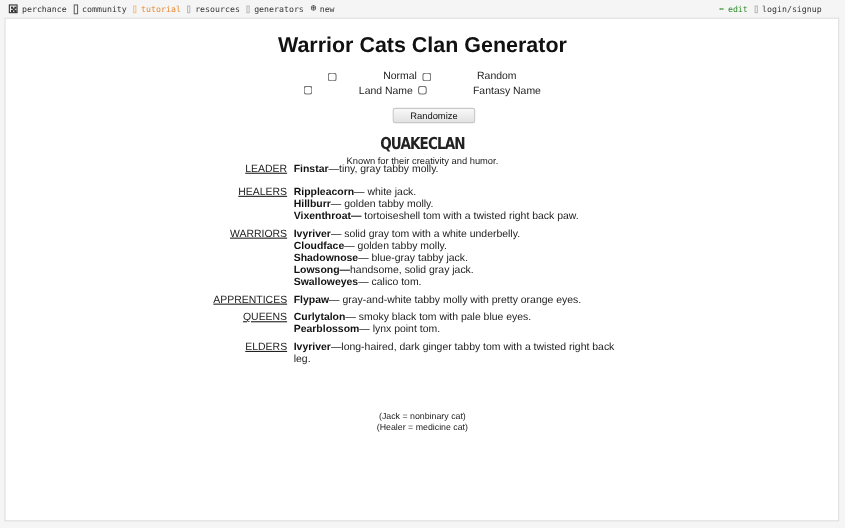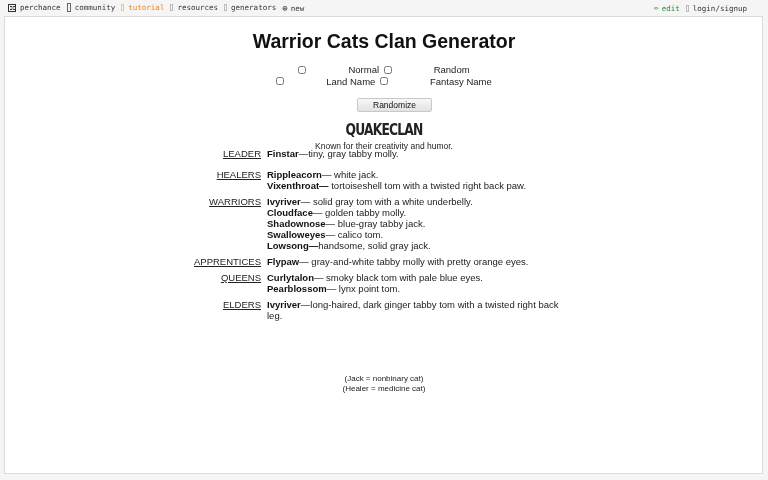--- a/index.html
+++ b/index.html
@@ -19,21 +19,21 @@
       top: 0; left: 0; right: 0;
       height: 16px;
       font-family: "DejaVu Sans Mono", monospace;
       font-size: 7.5px;
       color: #333;
       display: flex;
       align-items: center;
     }
     .topbar .left {
       display: flex;
-      align-items: flex-start;
+      align-items: center;
       padding-left: 8px;
     }
     .topbar .right {
       margin-left: auto;
       display: flex;
       align-items: center;
       padding-right: 9px;
     }
     .navlink {
       display: inline-flex;
@@ -270,32 +270,33 @@
     </div>
   </div>
 
   <div class="rank">
   </div>
 
   <div class="rank">
     <div class="rank-label">HEALERS</div>
     <div class="rank-members">
       <div class="member"><b>Rippleacorn</b><span>— white jack.</span></div>
+      <div class="member"><b>Hillburr</b><span>— golden tabby molly.</span></div>
       <div class="member"><b>Vixenthroat—</b><span> tortoiseshell tom with a twisted right back paw.</span></div>
     </div>
   </div>
 
   <div class="rank">
     <div class="rank-label">WARRIORS</div>
     <div class="rank-members">
       <div class="member"><b>Ivyriver</b><span>— solid gray tom with a white underbelly.</span></div>
       <div class="member"><b>Cloudface</b><span>— golden tabby molly.</span></div>
       <div class="member"><b>Shadownose</b><span>— blue-gray tabby jack.</span></div>
+      <div class="member"><b>Lowsong—</b><span>handsome, solid gray jack.</span></div>
       <div class="member"><b>Swalloweyes</b><span>— calico tom.</span></div>
-      <div class="member"><b>Lowsong—</b><span>handsome, solid gray jack.</span></div>
     </div>
   </div>
 
   <div class="rank">
     <div class="rank-label">APPRENTICES</div>
     <div class="rank-members">
       <div class="member"><b>Flypaw</b><span>— gray-and-white tabby molly with pretty orange eyes.</span></div>
     </div>
   </div>
 

